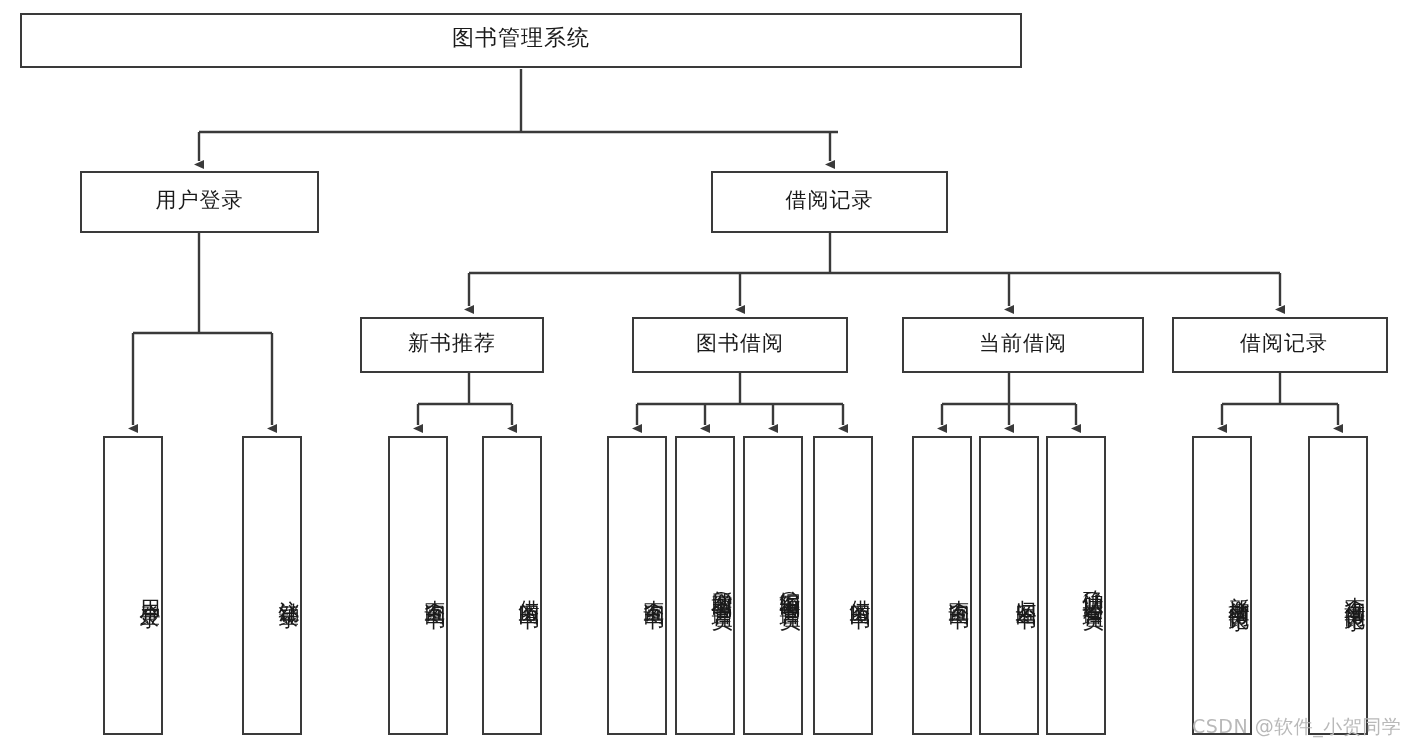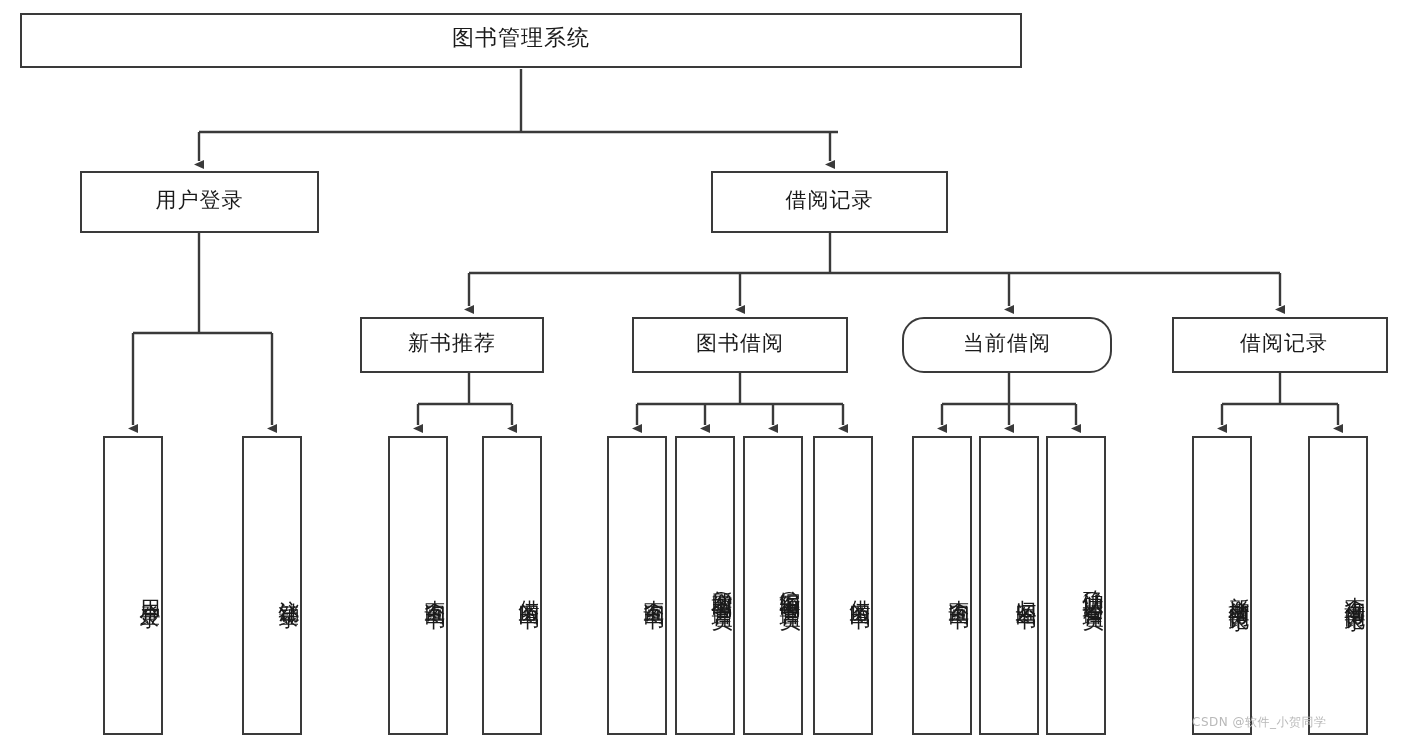--- a/index.html
+++ b/index.html
@@ -54,21 +54,21 @@
   }
   .node-label {
     display: block;
     white-space: pre;
     font-family: Liberation Mono, monospace;
   }
   .watermark {
     position: absolute;
     left: 1192px;
     top: 714px;
-    font-size: 12px;
+    font-size: 19px;
     color: #b9b9b9;
     letter-spacing: 0.5px;
     white-space: nowrap;
     pointer-events: none;
   }
 </style>
 </head>
 <body>
 
 <div id="diagram-root">
@@ -134,21 +134,21 @@
   <div class="node-box horiz" style="left:711px; top:171px; width:237px; height:62px;">
     <span class="node-label">借阅记录</span>
   </div>
 
   <div class="node-box horiz" style="left:360px; top:317px; width:184px; height:56px;">
     <span class="node-label">新书推荐</span>
   </div>
   <div class="node-box horiz" style="left:632px; top:317px; width:216px; height:56px;justify-content:center;">
     <span class="node-label">图书借阅</span>
   </div>
-  <div class="node-box horiz" style="left:902px; top:317px; width:210px; height:56px;border-radius:22px;">
+  <div class="node-box horiz" style="left:902px; top:317px; width:242px; height:56px;">
     <span class="node-label">当前借阅</span>
   </div>
   <div class="node-box horiz" style="left:1172px; top:317px; width:216px; height:56px;padding-left:8px;">
     <span class="node-label">借阅记录</span>
   </div>
 
   <div class="node-box vert" style="left:103px; top:436px; width:60px; height:299px;">
     <span class="node-label">用户登录</span>
   </div>
   <div class="node-box vert" style="left:242px; top:436px; width:60px; height:299px;">

